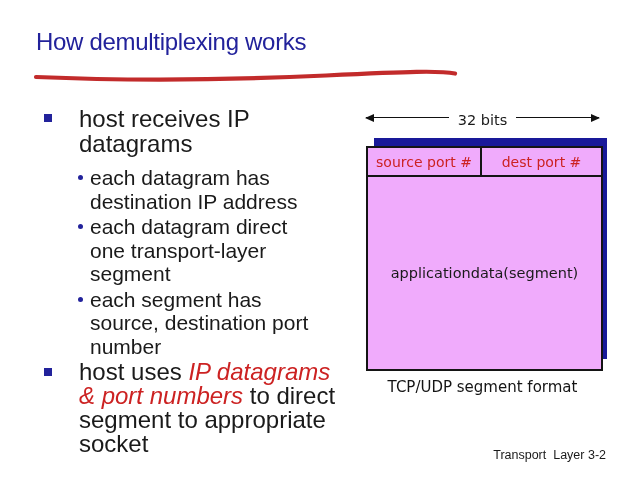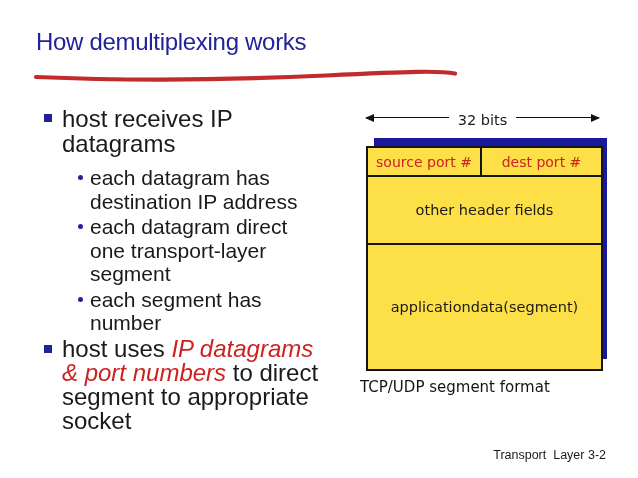--- a/index.html
+++ b/index.html
@@ -8,21 +8,21 @@
     overflow:hidden;font-family:"Liberation Sans",sans-serif;
   }
   
   .title{
     position:absolute;left:36px;top:28px;margin:0;
     font-size:24px;font-weight:400;color:#22229B;letter-spacing:-0.3px;
   }
   .underline{position:absolute;left:31px;top:66px;}
   
   .content{position:absolute;left:30px;top:106px;width:345px;color:#1A1A1A;}
-  .b-row{display:flex;}
+  .b-row{display:flex;gap:17px;}
   .sq{width:8px;height:8px;background:#22229B;margin:8px 10px 0 14px;flex:none;}
   .main-text{font-size:24px;line-height:25px;}
   .b2 .main-text{line-height:24px;}
   .subs{margin:10px 0 2px 0;}
   .sub-row{display:flex;margin-top:2px;}
   .dot{width:5px;height:5px;border-radius:50%;background:#22229B;margin:9px 7px 0 48px;flex:none;}
   .sub-text{font-size:21px;line-height:23.5px;}
   .red-it{color:#CC2222;font-style:italic;}
   .b2{margin-top:2px;}
   
@@ -31,31 +31,31 @@
   .bits-row{position:absolute;left:16px;top:12px;width:233px;height:18px;
     display:flex;align-items:flex-start;}
   .bits-label{font-size:14.5px;color:#1A1A1A;padding:0 9px;white-space:nowrap;}
   .arrow{flex:1;position:relative;height:11px;}
   .arrow::after{content:'';position:absolute;left:0;right:0;top:5px;border-top:1.6px solid #111;}
   .arrow.left::before{content:'';position:absolute;left:-1px;top:1.5px;width:0;height:0;
     border:4.5px solid transparent;border-left:none;border-right:9px solid #111;}
   .arrow.right::before{content:'';position:absolute;right:-1px;top:1.5px;width:0;height:0;
     border:4.5px solid transparent;border-right:none;border-left:9px solid #111;}
   .shadow{position:absolute;left:24px;top:38px;width:233px;height:221px;background:#191999;}
-  .box{position:absolute;left:16px;top:46px;width:233px;height:221px;background:#fde047;
+  .box{position:absolute;left:16px;top:46px;width:233px;height:221px;background:#f0abfc;
     border:2px solid #141414;display:flex;flex-direction:column;box-sizing:content-box;}
   .port-row{display:flex;height:27px;border-bottom:2px solid #141414;flex:none;}
   .pcell{display:flex;align-items:center;justify-content:center;font-size:14px;color:#CC2222;white-space:nowrap;}
   .pcell.src{width:114px;border-right:2px solid #141414;box-sizing:border-box;}
   .pcell.dst{flex:1;}
   .hdr{height:66px;border-bottom:2px solid #141414;display:flex;align-items:center;
     justify-content:center;font-size:14.5px;color:#1A1A1A;flex:none;}
   .payload{flex:1;display:flex;flex-direction:row;align-items:center;justify-content:center;
     font-size:14.5px;line-height:20px;color:#1A1A1A;}
-  .caption{position:absolute;left:10px;top:278px;width:245px;text-align:left;
+  .caption{position:absolute;left:10px;top:278px;width:245px;text-align:center;
     font-size:15px;color:#141414;white-space:nowrap;}
   
   .footer{position:absolute;right:32px;top:448px;font-size:12.5px;color:#1A1A1A;white-space:pre;}
 </style>
 </head>
 <body>
 
 <div class="slide">
 
   <h1 class="title">How demultiplexing works</h1>
@@ -87,20 +87,21 @@
         <div class="sub-text">
           <div>each datagram direct</div>
           <div>one transport-layer</div>
           <div>segment</div>
         </div>
       </div>
       <div class="sub-row">
         <span class="dot"></span>
         <div class="sub-text">
           <div>each segment has</div>
+          <div>source, destination port</div>
           <div>number</div>
         </div>
       </div>
     </div>
 
     <div class="b-row b2">
       <span class="sq"></span>
       <div class="main-text">
         <div><span>host uses </span><span class="red-it">IP datagrams</span></div>
         <div><span class="red-it">&amp; port numbers</span><span> to direct</span></div>
@@ -119,21 +120,20 @@
       <span class="arrow right"></span>
     </div>
 
     <div class="shadow"></div>
 
     <div class="box">
       <div class="port-row">
         <div class="pcell src">source port #</div>
         <div class="pcell dst">dest port #</div>
       </div>
-      <div class="hdr">other header fields</div>
       <div class="payload">
         <div>application</div>
         <div>data</div>
         <div>(segment)</div>
       </div>
     </div>
 
     <div class="caption">TCP/UDP segment format</div>
 
   </div>

